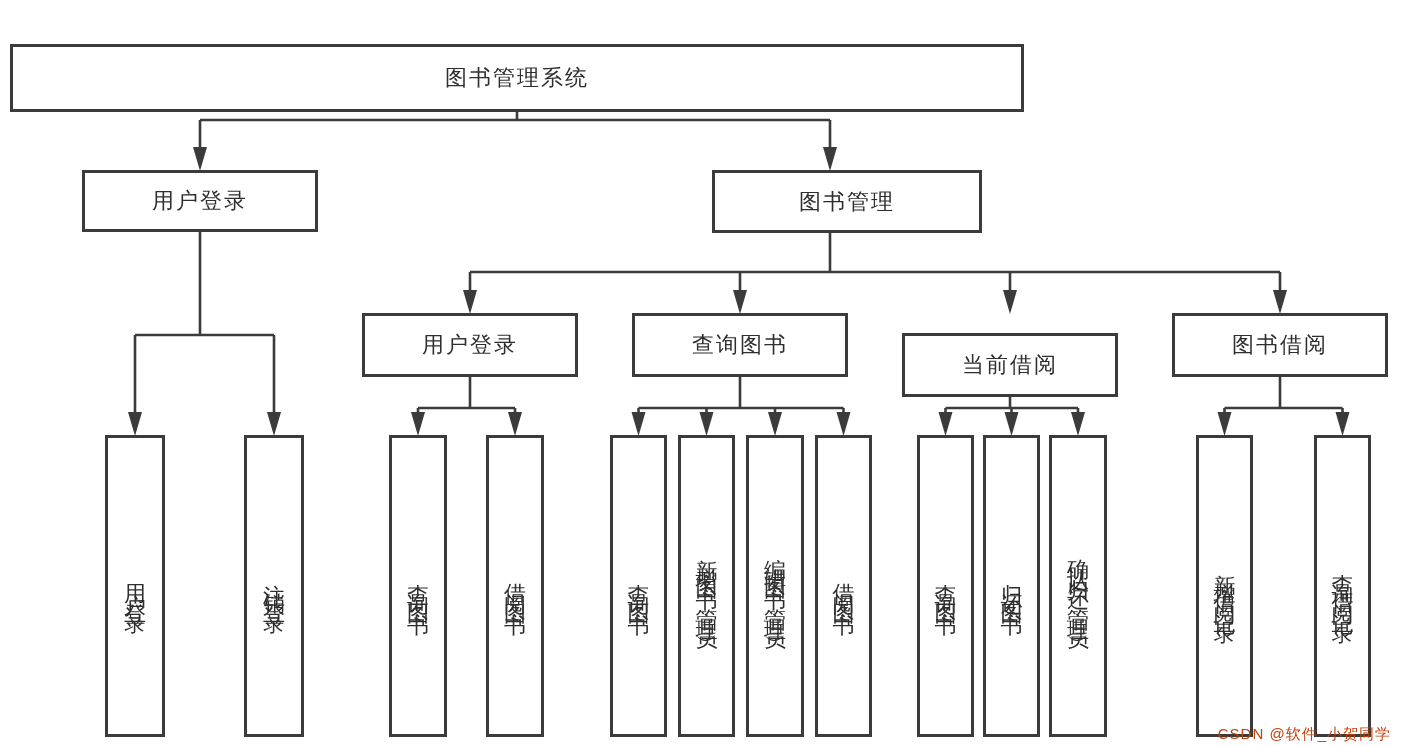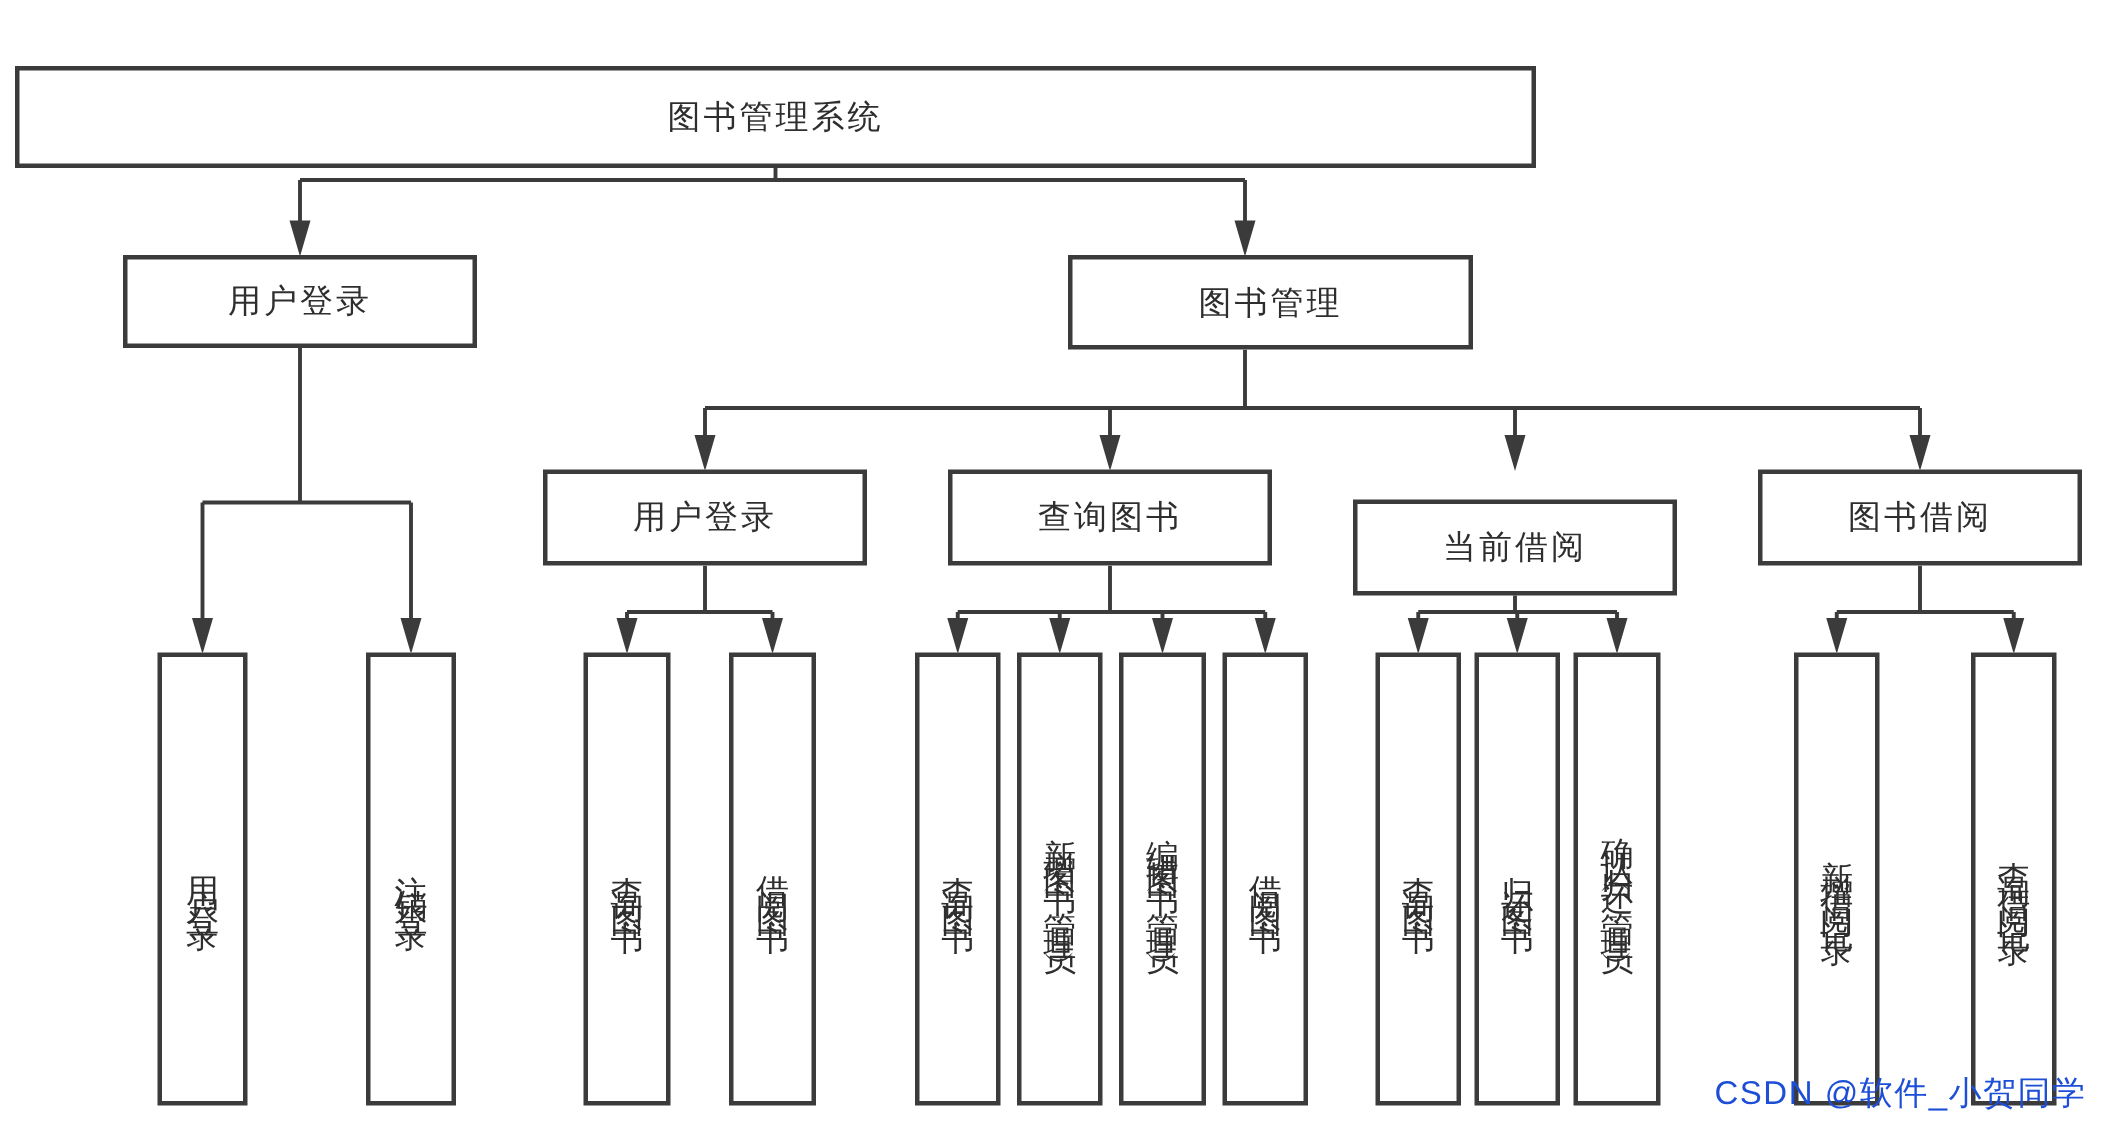--- a/index.html
+++ b/index.html
@@ -41,22 +41,22 @@
   .node.vertical .label {
     writing-mode: vertical-rl;
     letter-spacing: 10px;
     line-height: 1;
     white-space: nowrap;
   }
   #watermark {
     position: absolute;
     right: 14px;
     bottom: 3px;
-    font-size: 22px;
-    color: #1d4ed8;
+    font-size: 15px;
+    color: #c2410c;
     letter-spacing: 1px;
     z-index: 3;
   }
 </style>
 </head>
 <body>
 
 <div id="canvas">
   <svg id="connectors" width="1405" height="747">
       <line x1="517" y1="69" x2="517" y2="120" stroke="#3b3b3b" stroke-width="2.6"></line>

